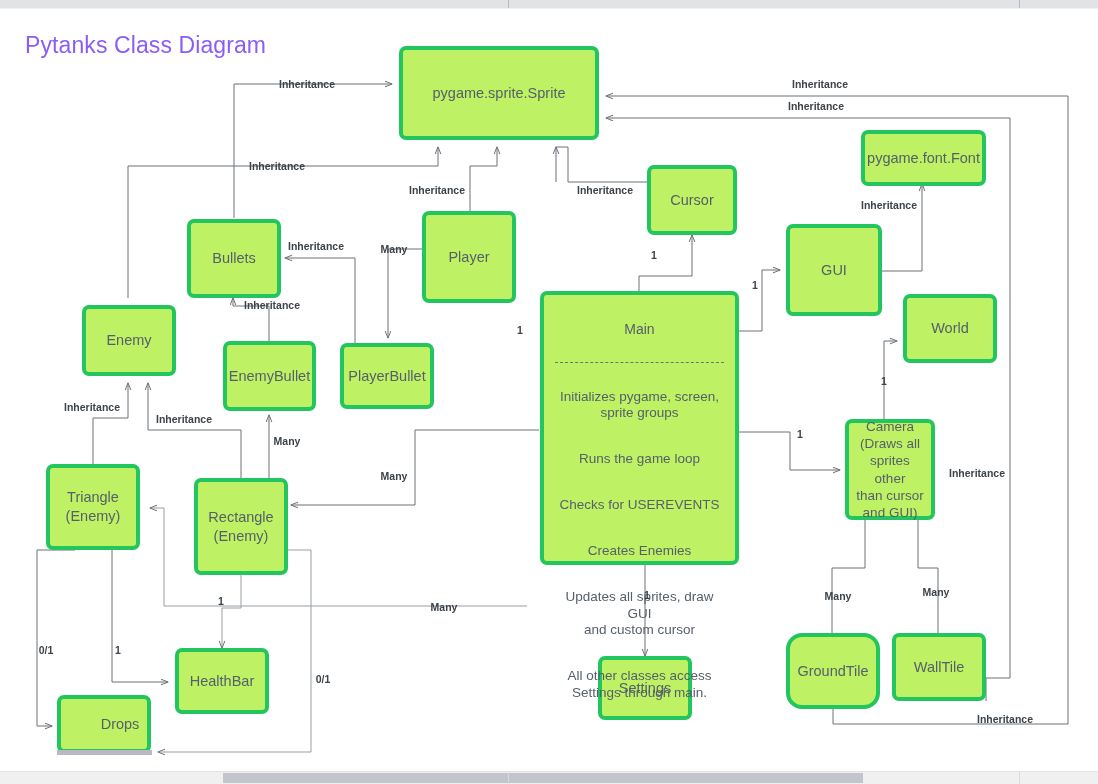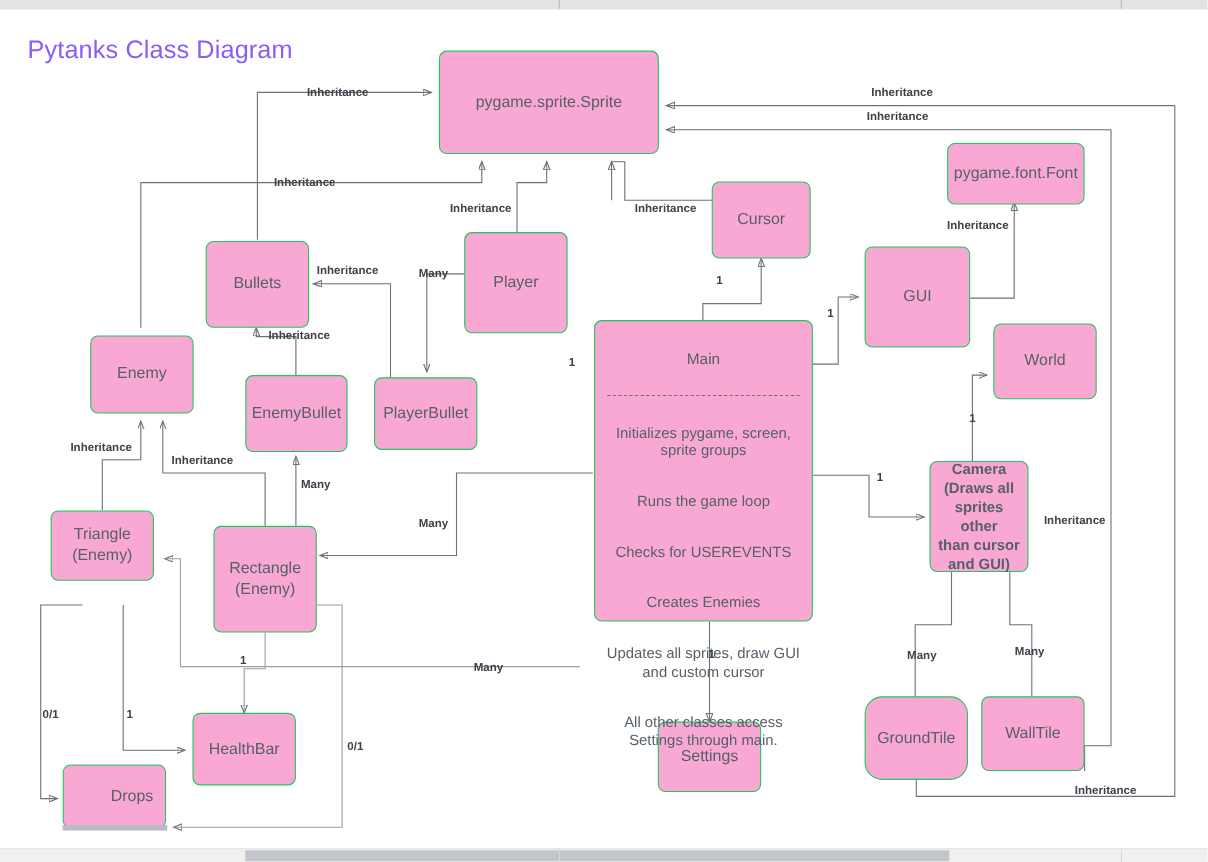--- a/index.html
+++ b/index.html
@@ -76,22 +76,22 @@
   }
   svg.wires path, svg.wires line {
     fill: none;
     stroke: #6c7278;
     stroke-width: 1;
   }
   svg.wires .faint { stroke: #9aa0a6; }
   .node {
     position: absolute;
     box-sizing: border-box;
-    background: #f9a8d4;
-    border: 1px solid #22c55e;
+    background: #bef264;
+    border: 4px solid #22c55e;
     border-radius: 7px;
     display: flex;
     align-items: center;
     justify-content: center;
     text-align: center;
     color: #56606a;
     font-size: 14.5px;
     line-height: 1.28;
     padding: 2px 4px;
     white-space: pre-line;
@@ -223,33 +223,33 @@
     <div class="node" style="left:422px; top:203px; width:94px; height:92px;">Player</div>
 
     <div class="node" style="left:187px; top:211px; width:94px; height:79px;">Bullets</div>
 
     <div class="node" style="left:82px; top:297px; width:94px; height:71px;">Enemy</div>
 
     <div class="node" style="left:223px; top:333px; width:93px; height:70px;">EnemyBullet</div>
 
     <div class="node" style="left:340px; top:335px; width:94px; height:66px;">PlayerBullet</div>
 
-    <div class="node" style="left:46px; top:456px; width:94px; height:64px;">Triangle
+    <div class="node" style="left:46px; top:456px; width:94px; height:86px;">Triangle
 (Enemy)</div>
 
     <div class="node" style="left:194px; top:470px; width:94px; height:97px;">Rectangle
 (Enemy)</div>
 
     <div class="node" style="left:175px; top:640px; width:94px; height:66px;">HealthBar</div>
 
     <div class="node" style="left:57px; top:687px; width:94px; height:58px;padding-left:36px;">Drops</div>
 
     <div class="node" style="left:598px; top:648px; width:94px; height:64px;">Settings</div>
 
-    <div class="node" style="left:845px; top:411px; width:90px; height:101px; font-size:13.5px;font-weight:bold;">Camera
+    <div class="node" style="left:845px; top:411px; width:90px; height:101px; font-size:13.5px;">Camera
 (Draws all
 sprites other
 than cursor
 and GUI)</div>
 
     <div class="node" style="left:786px; top:625px; width:94px; height:76px;border-radius:16px;">GroundTile</div>
 
     <div class="node" style="left:892px; top:625px; width:94px; height:68px;">WallTile</div>
 
     <div class="node big" style="left:540px; top:283px; width:199px; height:274px;">

